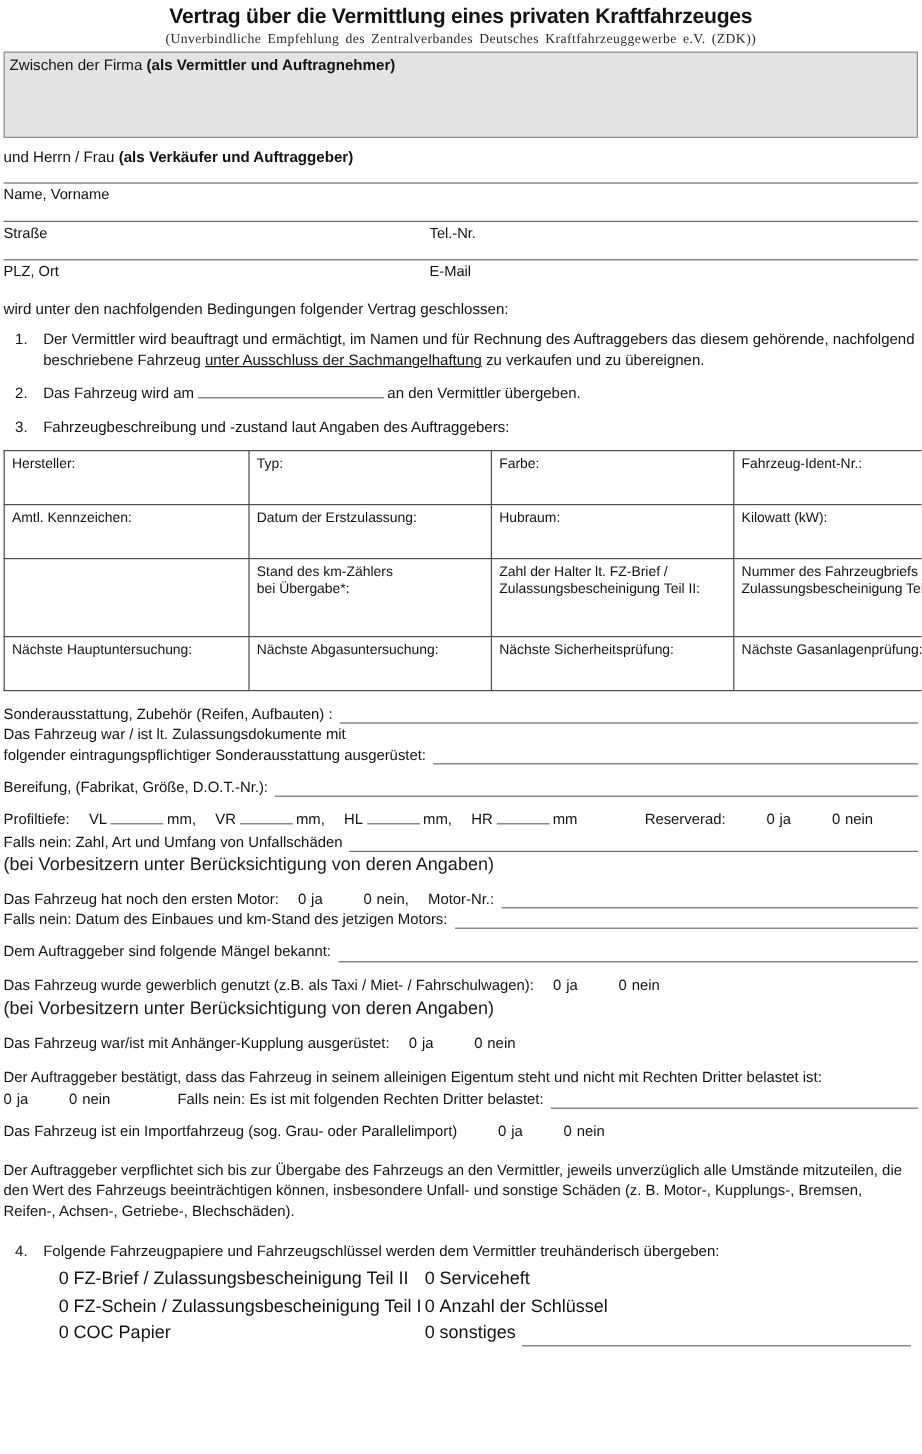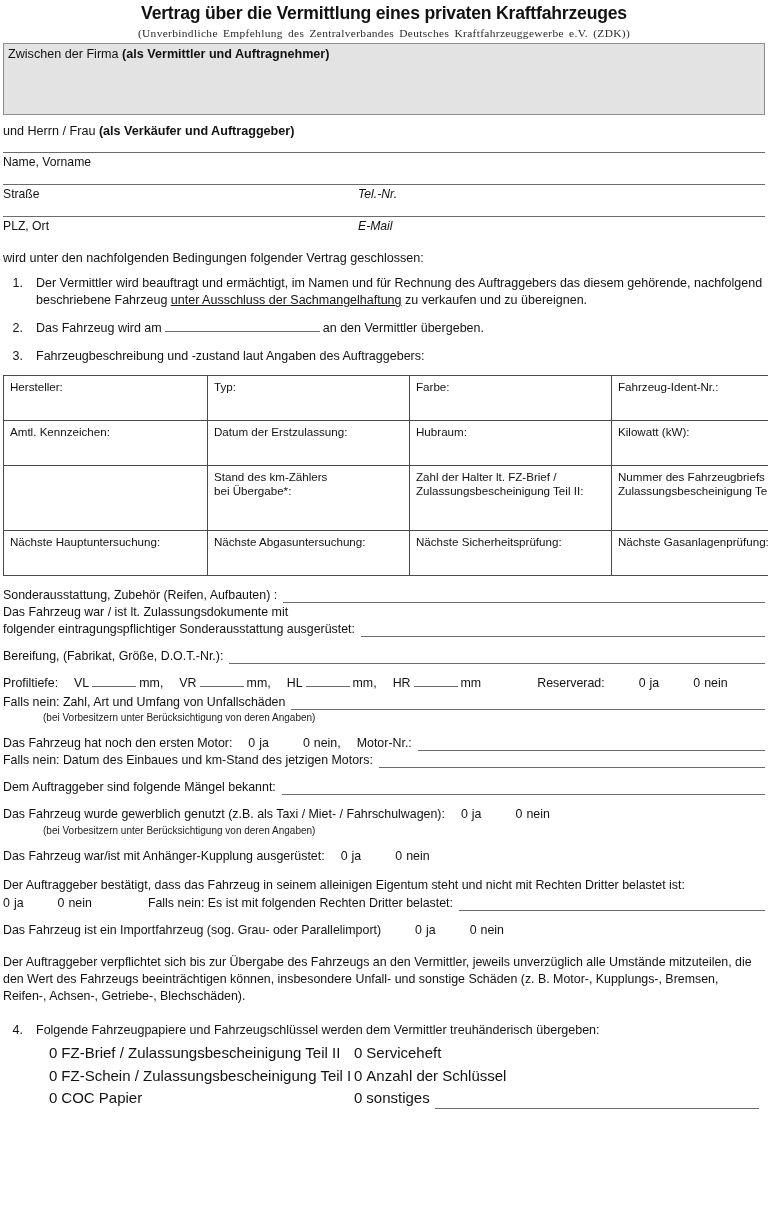--- a/index.html
+++ b/index.html
@@ -68,21 +68,21 @@
     border-top: 1.4px solid #6b6b6b;
     margin-top: 14px;
   }
   .field-row {
     display: flex;
     font-size: 12.2px;
     padding-top: 2px;
     line-height: 1.25;
   }
   .field-lbl-a { width: 355px; flex: 0 0 355px; }
-  .field-lbl-b { flex: 1 1 auto; font-style: italic; }
+  .field-lbl-b { flex: 1 1 auto; }
 
   .intro-line {
     font-size: 12.6px;
     margin-top: 16px;
   }
 
   
   .clause {
     display: flex;
     font-size: 12.5px;
@@ -148,25 +148,24 @@
     margin-top: 1px;
     line-height: 1.38;
   }
   .plain {
     font-size: 12.4px;
     margin-top: 11px;
     line-height: 1.4;
   }
   .tight { margin-top: 1px; }
   .small-note {
-    font-size: 10px;
+    font-size: 15px;
     line-height: 1.3;
     margin-top: 1px;
     color: #1a1a1a;
-    margin-left: 40px;
   }
   .cbx { margin: 0 4px 0 0; }
   .gap-s { display: inline-block; width: 16px; }
   .gap-m { display: inline-block; width: 34px; }
   .gap-l { display: inline-block; width: 56px; }
   .blank-sm {
     display: inline-block;
     width: 44px;
     border-bottom: 1.2px solid #6b6b6b;
     height: 0.82em;

